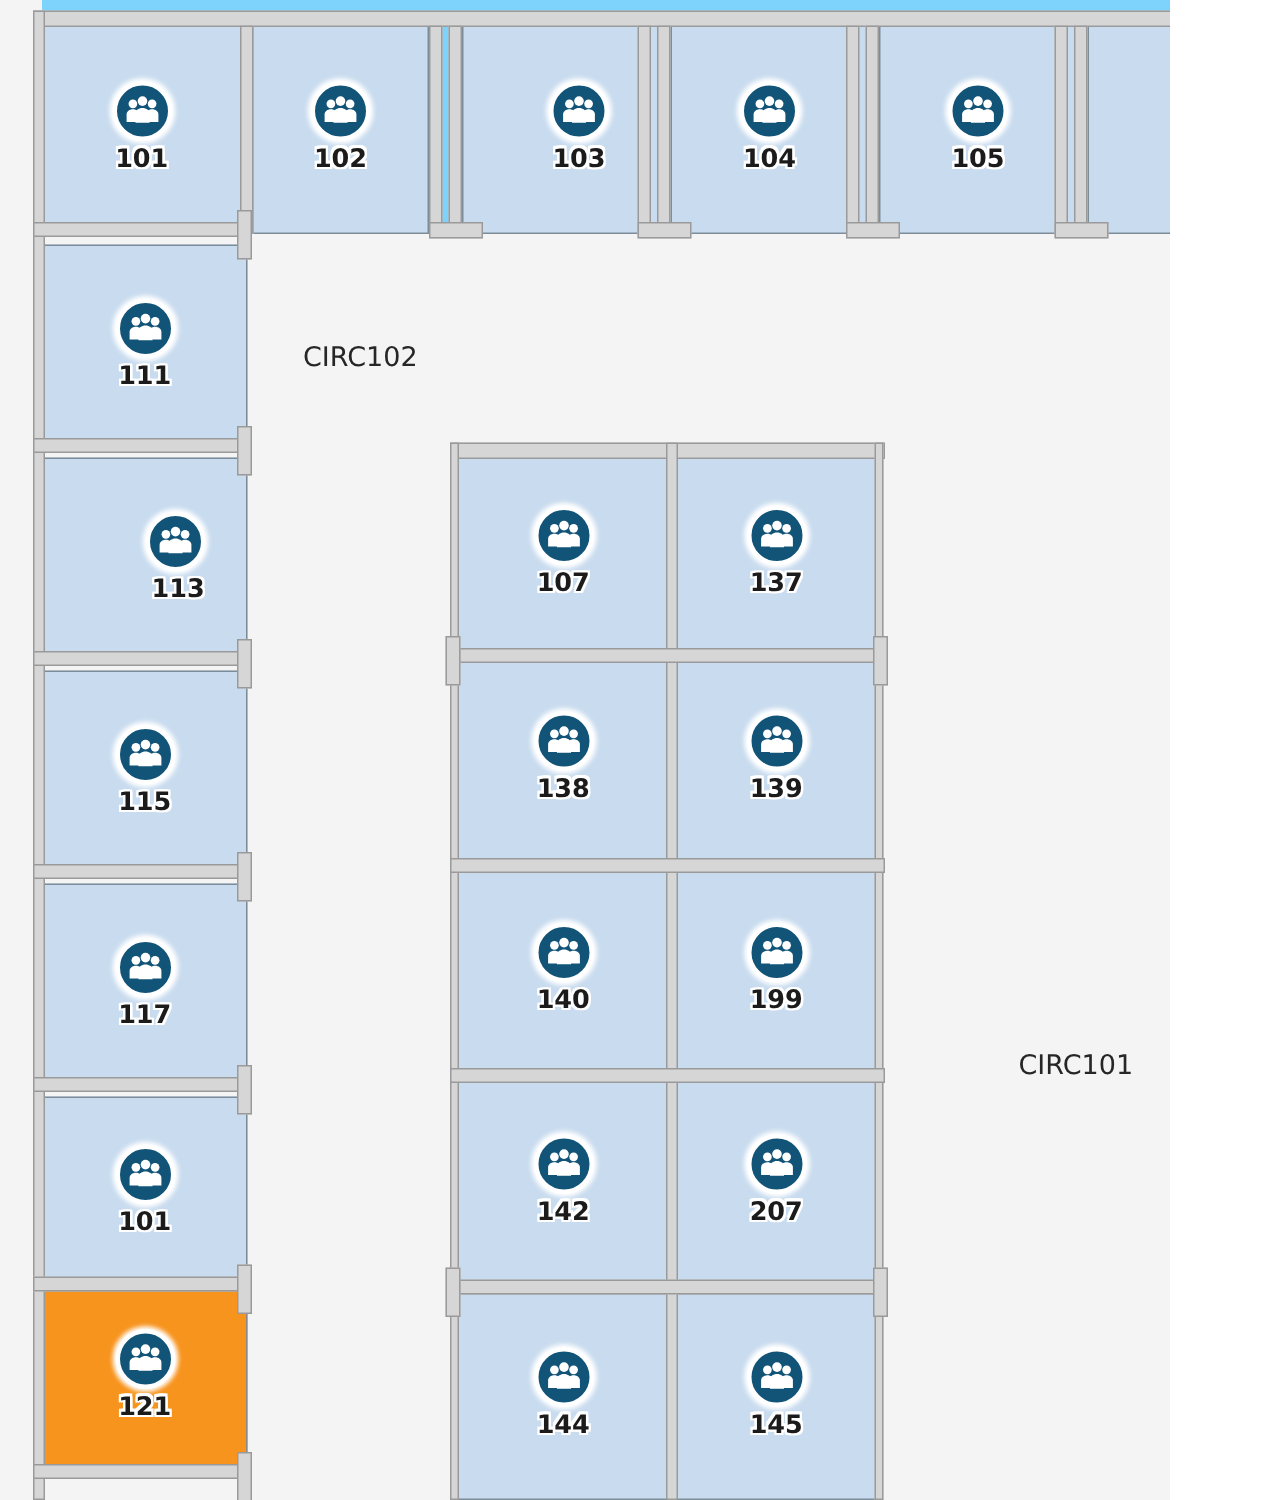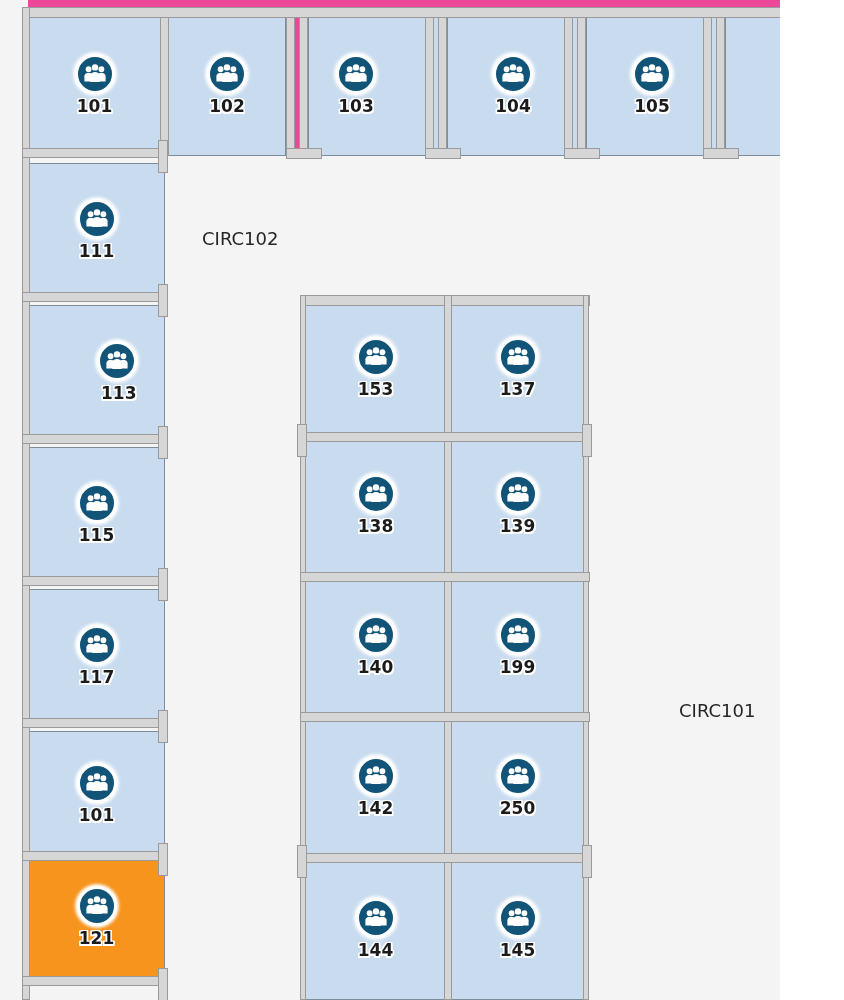--- a/index.html
+++ b/index.html
@@ -5,21 +5,21 @@
 <style>
   html, body {
     margin: 0;
     padding: 0;
     background: #ffffff;
   }
   #stage {
     position: relative;
     width: 780px;
     height: 1000px;
-    background: #ec4899;
+    background: #7dd3fc;
     overflow: hidden;
     font-family: "DejaVu Sans", "Liberation Sans", sans-serif;
   }
   
   .circ-bg {
     position: absolute;
     background: #f4f4f4;
   }
   
   .room {
@@ -189,21 +189,21 @@
               <path d="M2.4 20.4v-5.1c0-2.1 1.9-3.5 4.2-3.5s4.2 1.4 4.2 3.5v5.1z"></path>
               <circle cx="19.4" cy="8.2" r="2.9"></circle>
               <path d="M15.2 20.4v-5.1c0-2.1 1.9-3.5 4.2-3.5s4.2 1.4 4.2 3.5v5.1z"></path>
               <circle cx="13" cy="6.4" r="3.2"></circle>
               <path d="M8.3 20.9v-6.1c0-2.3 2.1-3.8 4.7-3.8s4.7 1.5 4.7 3.8v6.1z"></path>
             </g>
           </svg>
         </div>
         <div class="room-label">102</div>
       </div>
-      <div class="marker" style="left: 316px; top: 53.5px; width: 80px;">
+      <div class="marker" style="left: 346px; top: 53.5px; width: 80px;">
         <div class="room-icon">
           <svg width="26" height="26" viewBox="0 0 26 26" aria-hidden="true">
             <g fill="#ffffff">
               <circle cx="6.6" cy="8.2" r="2.9"></circle>
               <path d="M2.4 20.4v-5.1c0-2.1 1.9-3.5 4.2-3.5s4.2 1.4 4.2 3.5v5.1z"></path>
               <circle cx="19.4" cy="8.2" r="2.9"></circle>
               <path d="M15.2 20.4v-5.1c0-2.1 1.9-3.5 4.2-3.5s4.2 1.4 4.2 3.5v5.1z"></path>
               <circle cx="13" cy="6.4" r="3.2"></circle>
               <path d="M8.3 20.9v-6.1c0-2.3 2.1-3.8 4.7-3.8s4.7 1.5 4.7 3.8v6.1z"></path>
             </g>
@@ -352,21 +352,21 @@
             <g fill="#ffffff">
               <circle cx="6.6" cy="8.2" r="2.9"></circle>
               <path d="M2.4 20.4v-5.1c0-2.1 1.9-3.5 4.2-3.5s4.2 1.4 4.2 3.5v5.1z"></path>
               <circle cx="19.4" cy="8.2" r="2.9"></circle>
               <path d="M15.2 20.4v-5.1c0-2.1 1.9-3.5 4.2-3.5s4.2 1.4 4.2 3.5v5.1z"></path>
               <circle cx="13" cy="6.4" r="3.2"></circle>
               <path d="M8.3 20.9v-6.1c0-2.3 2.1-3.8 4.7-3.8s4.7 1.5 4.7 3.8v6.1z"></path>
             </g>
           </svg>
         </div>
-        <div class="room-label">153</div>
+        <div class="room-label">107</div>
       </div>
       <div class="marker" style="left: 477.5px; top: 337px; width: 80px; text-align: right;">
         <div class="room-icon">
           <svg width="26" height="26" viewBox="0 0 26 26" aria-hidden="true">
             <g fill="#ffffff">
               <circle cx="6.6" cy="8.2" r="2.9"></circle>
               <path d="M2.4 20.4v-5.1c0-2.1 1.9-3.5 4.2-3.5s4.2 1.4 4.2 3.5v5.1z"></path>
               <circle cx="19.4" cy="8.2" r="2.9"></circle>
               <path d="M15.2 20.4v-5.1c0-2.1 1.9-3.5 4.2-3.5s4.2 1.4 4.2 3.5v5.1z"></path>
               <circle cx="13" cy="6.4" r="3.2"></circle>
@@ -457,21 +457,21 @@
             <g fill="#ffffff">
               <circle cx="6.6" cy="8.2" r="2.9"></circle>
               <path d="M2.4 20.4v-5.1c0-2.1 1.9-3.5 4.2-3.5s4.2 1.4 4.2 3.5v5.1z"></path>
               <circle cx="19.4" cy="8.2" r="2.9"></circle>
               <path d="M15.2 20.4v-5.1c0-2.1 1.9-3.5 4.2-3.5s4.2 1.4 4.2 3.5v5.1z"></path>
               <circle cx="13" cy="6.4" r="3.2"></circle>
               <path d="M8.3 20.9v-6.1c0-2.3 2.1-3.8 4.7-3.8s4.7 1.5 4.7 3.8v6.1z"></path>
             </g>
           </svg>
         </div>
-        <div class="room-label">250</div>
+        <div class="room-label">207</div>
       </div>
       <div class="marker" style="left: 335.5px; top: 898px; width: 80px;">
         <div class="room-icon">
           <svg width="26" height="26" viewBox="0 0 26 26" aria-hidden="true">
             <g fill="#ffffff">
               <circle cx="6.6" cy="8.2" r="2.9"></circle>
               <path d="M2.4 20.4v-5.1c0-2.1 1.9-3.5 4.2-3.5s4.2 1.4 4.2 3.5v5.1z"></path>
               <circle cx="19.4" cy="8.2" r="2.9"></circle>
               <path d="M15.2 20.4v-5.1c0-2.1 1.9-3.5 4.2-3.5s4.2 1.4 4.2 3.5v5.1z"></path>
               <circle cx="13" cy="6.4" r="3.2"></circle>

